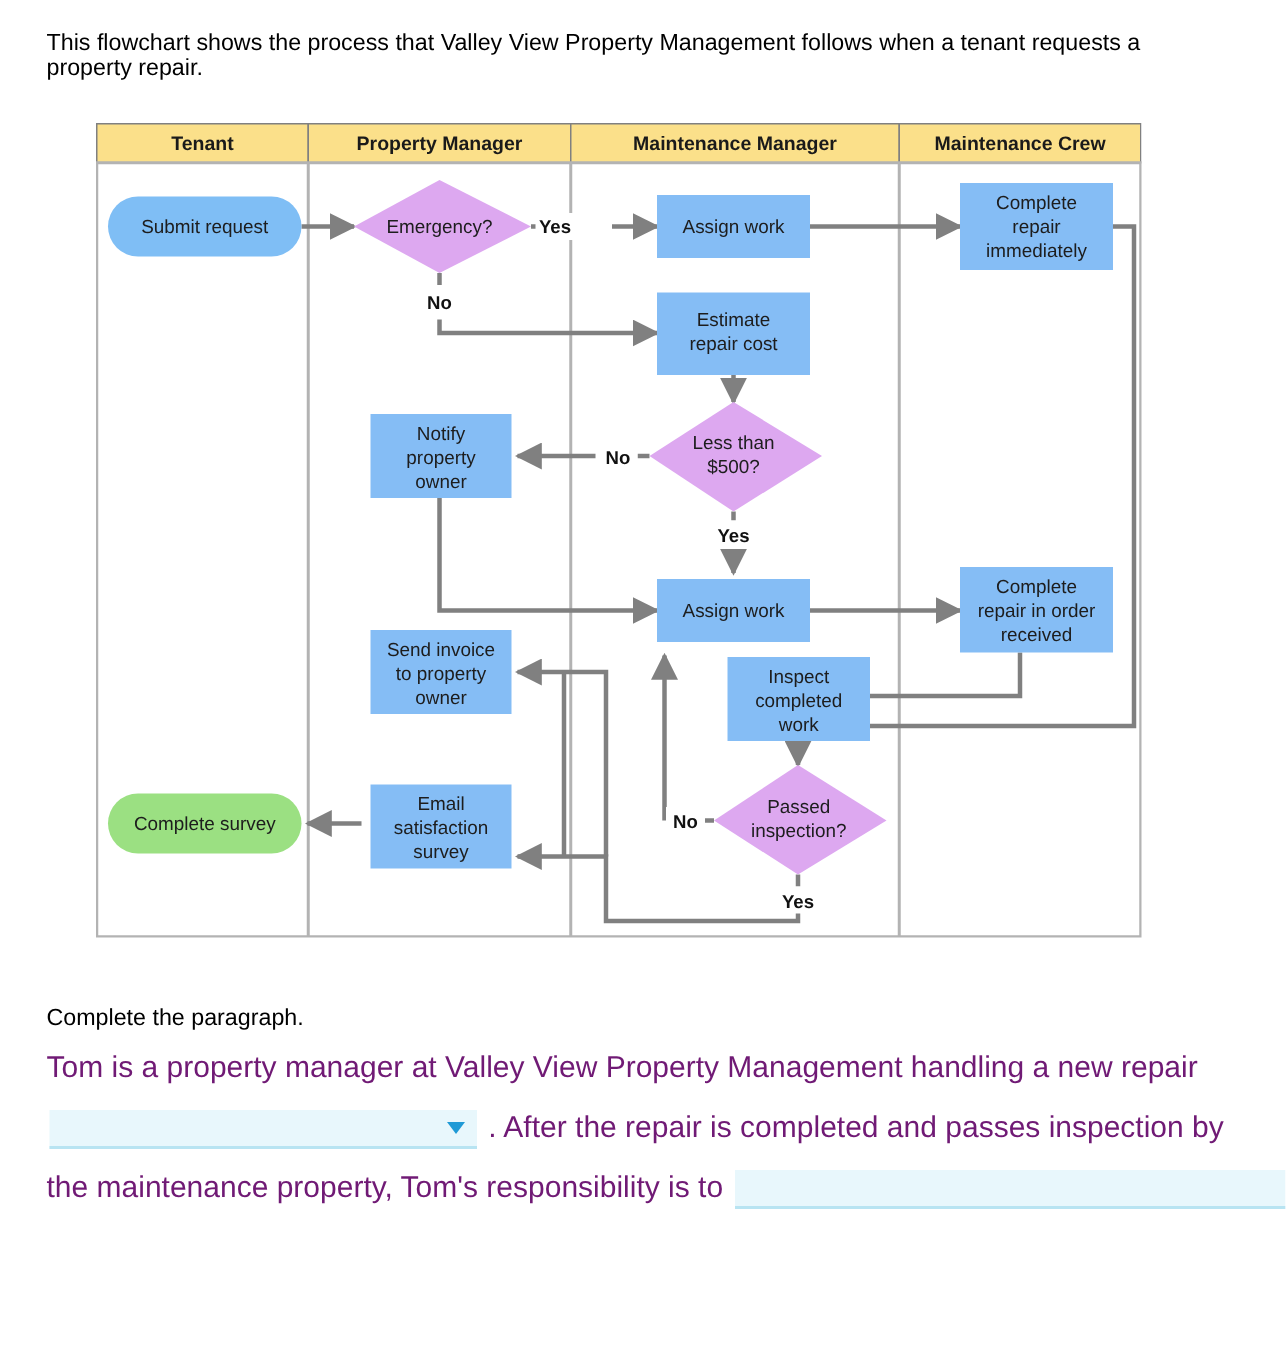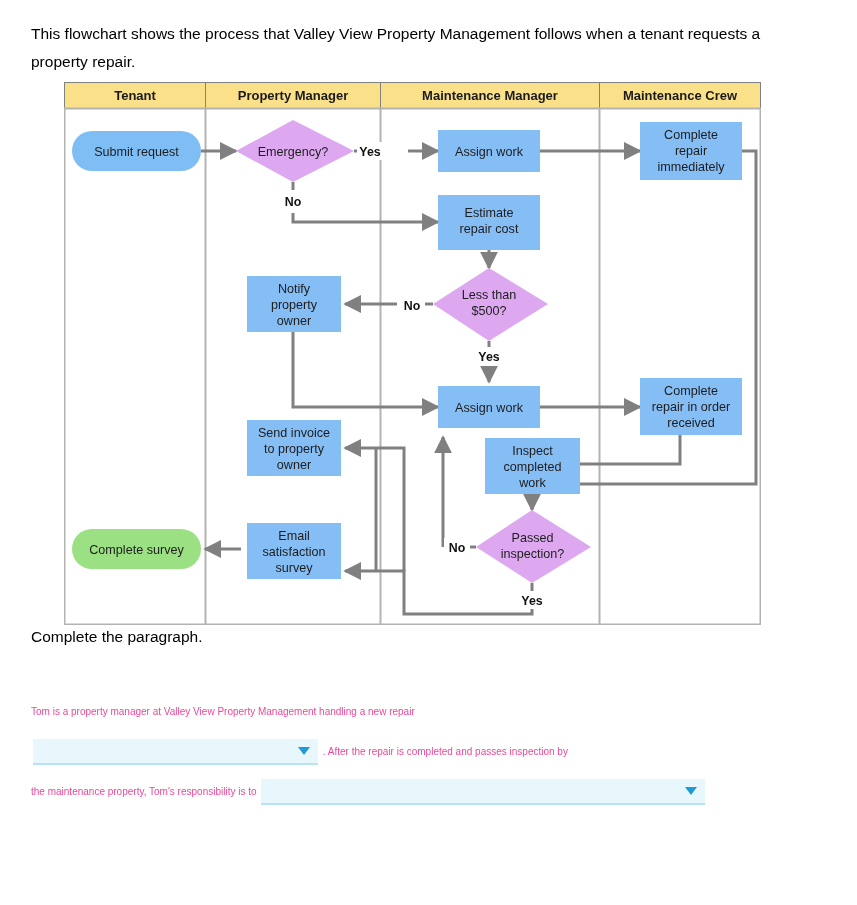--- a/index.html
+++ b/index.html
@@ -12,21 +12,21 @@
     position: relative;
     width: 857px;
     height: 905px;
     background: #ffffff;
     overflow: hidden;
   }
   .intro {
     position: absolute;
     left: 31px; top: 20px; width: 740px;
     font-size: 15.5px;
-    line-height: 28px;
+    line-height: 17px;
     color: #000000;
   }
   
   #flowchart {
     position: absolute;
     left: 64px; top: 82px;
     width: 779px; height: 543px; border-radius: 23px;
   }
   #flowchart svg { display: block; }
   .lane-head-text {
@@ -46,31 +46,31 @@
   .edge-label {
     font-size: 12.4px;
     font-weight: bold;
     fill: #111111;
     text-anchor: middle;
     font-family: "Liberation Sans", sans-serif;
   }
   
   .prompt {
     position: absolute;
-    left: 31px; top: 628px;
+    left: 31px; top: 670px;
     font-size: 15.5px;
     color: #000000;
   }
   .para {
     position: absolute;
     left: 31px; top: 692px;
     width: 800px;
-    font-size: 10px;
+    font-size: 20px;
     line-height: 40px;
-    color: #ec4899;
+    color: #701a75;
   }
   .dd {
     display: inline-block;
     position: relative;
     vertical-align: middle;
     background: #e8f7fc;
     border: none;
     border-bottom: 2px solid #b8e4f2;
     height: 26px;
     margin: 0 2px;

